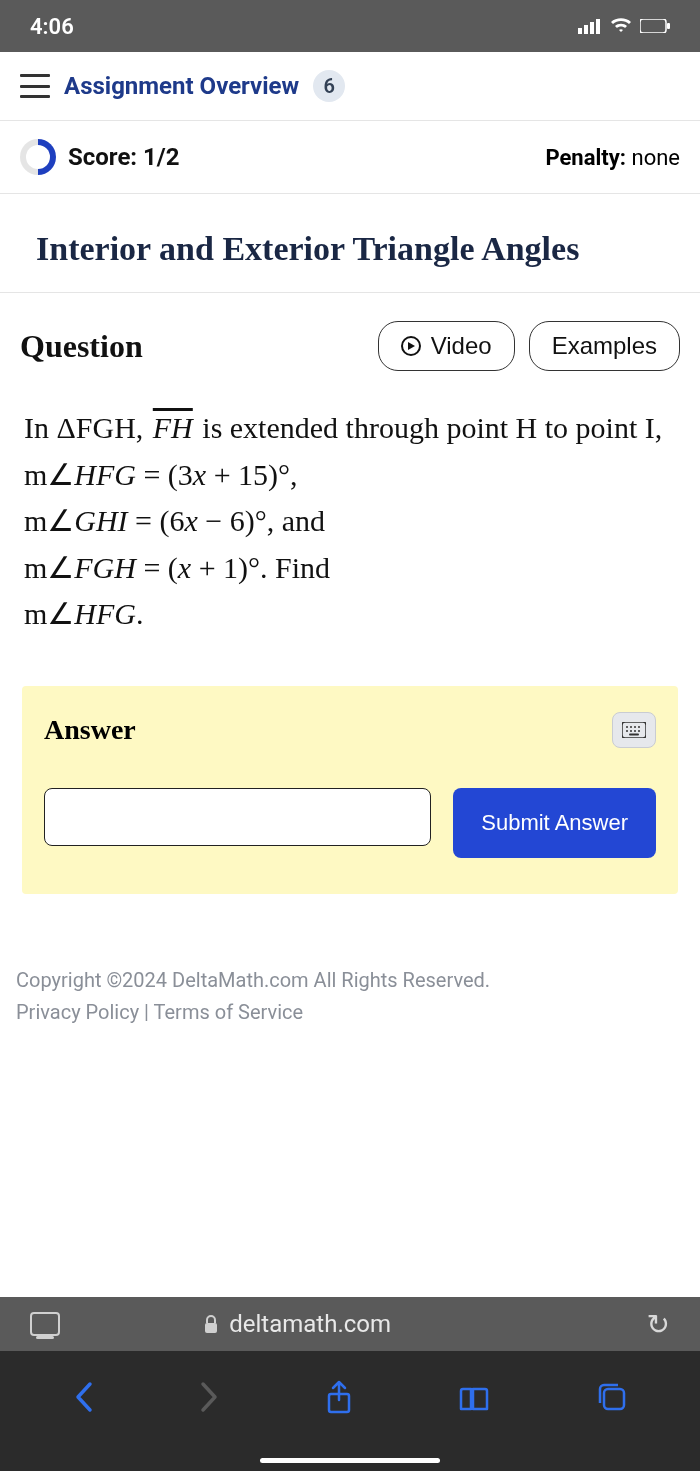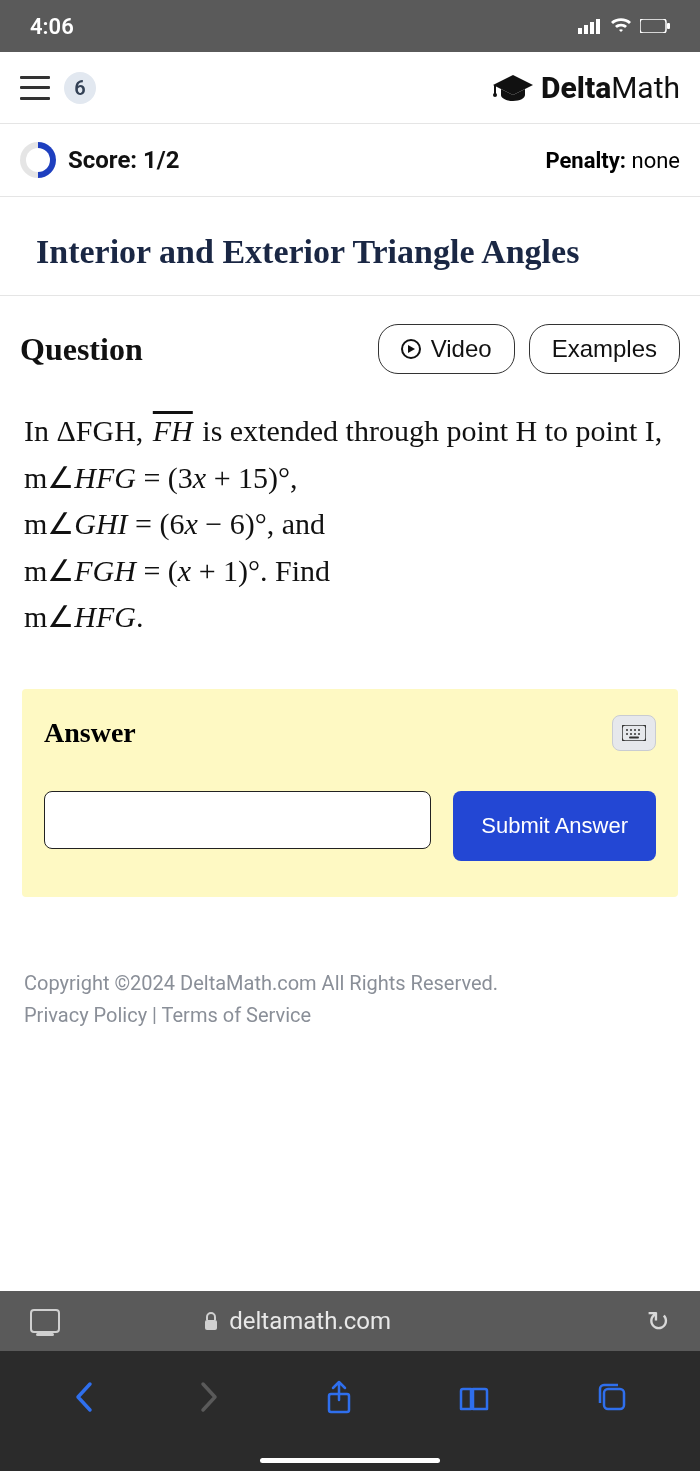--- a/index.html
+++ b/index.html
@@ -86,24 +86,24 @@
   .attempt { color:#6a6f78; font-size:22px; margin-top:10px;}
   .answer-row{ display:flex; gap:22px; margin-top:40px; align-items:stretch;}
   .answer-input {
     flex:1; border:1.5px solid #222; border-radius:8px; height:58px;
     font-size:22px; padding:0 14px; background:#fff;
   }
   .submit-btn{
     background:#2347d4; color:#fff; border:none; border-radius:8px;
     padding:0 28px; font-size:22px; font-weight:500; height:70px;
   }
-  .footer-text{ padding: 70px 24px 30px; color:#8a8f98; font-size:20px; line-height:1.6;}
+  .footer-text{ padding: 70px 16px 30px; color:#8a8f98; font-size:20px; line-height:1.6;}
   .footer-text a{ color:#8a8f98; text-decoration:none;}
   .browser-bar{
-    position:absolute; left:0; right:0; bottom:120px; height:60px;
+    position:absolute; left:0; right:0; bottom:120px; height:54px;
     background:#5a5a5a; display:flex; align-items:center; padding:0 30px; gap:31px;
   }
   .url-pill{
     flex:0 1 auto; margin:0 auto; display:flex; align-items:center; gap:10px;
     color:#e8e8e8; font-size:24px;
   }
   .tabs-icon{ width:30px;height:24px;border:2.5px solid #d0d0d0;border-radius:4px;position:relative;}
   .tabs-icon::after{content:"";position:absolute;left:4px;right:4px;bottom:-5px;height:3px;background:#d0d0d0;border-radius:2px;}
   .reload{ color:#d8d8d8; font-size:28px; margin-left:auto;}
   .bottom-nav{
@@ -135,30 +135,22 @@
       </svg>
   </div>
 </div>
 
 <div class="header">
   <div class="hamburger">
       <span></span>
       <span></span>
       <span></span>
     </div>
+  <span class="assign-link">Assignment Overview</span>
   <span class="count-badge">6</span>
-  <div class="logo">
-    <svg width="44" height="30" viewBox="0 0 44 30">
-        <path d="M22 2L2 12l20 10 20-10z" fill="#111"></path>
-        <path d="M10 16v6c0 3 5 6 12 6s12-3 12-6v-6l-12 6z" fill="#111"></path>
-        <circle cx="4" cy="22" r="2" fill="#111"></circle>
-        <line x1="4" y1="12" x2="4" y2="22" stroke="#111" stroke-width="2"></line>
-      </svg>
-    <span><b>Delta</b><span>Math</span></span>
-  </div>
 </div>
 
 <div class="score-row">
   <div class="score-left">
     <div class="score-ring"></div>
     <span>Score: 1/2</span>
   </div>
   <span class="penalty"><b>Penalty:</b><span> none</span></span>
 </div>
 

